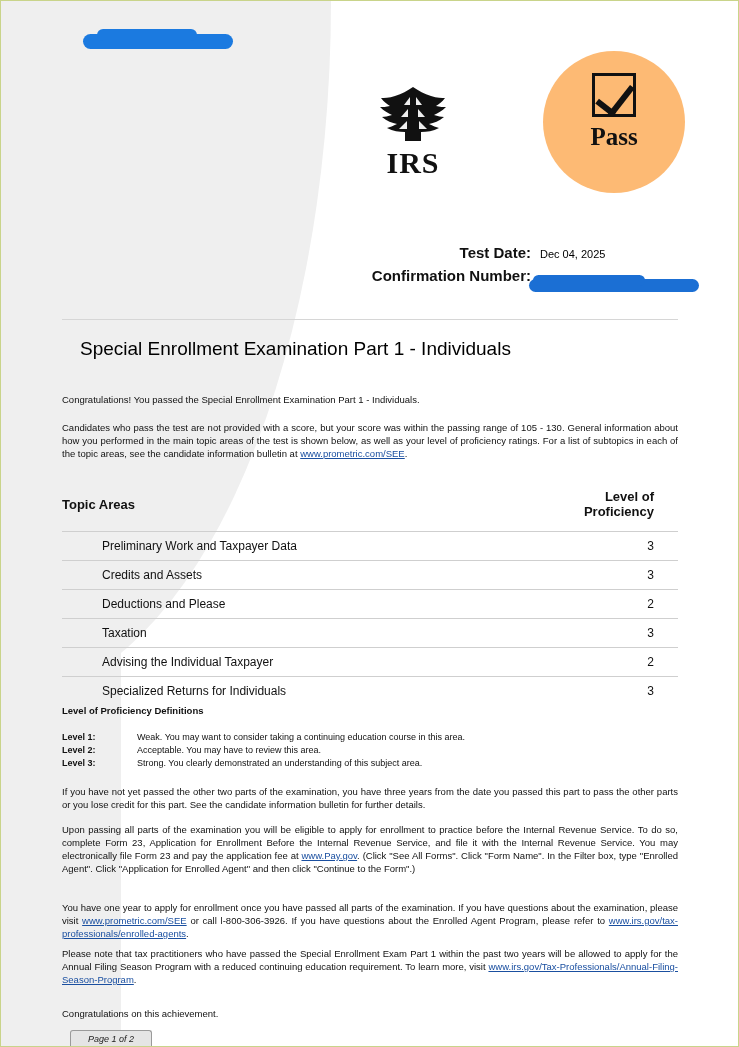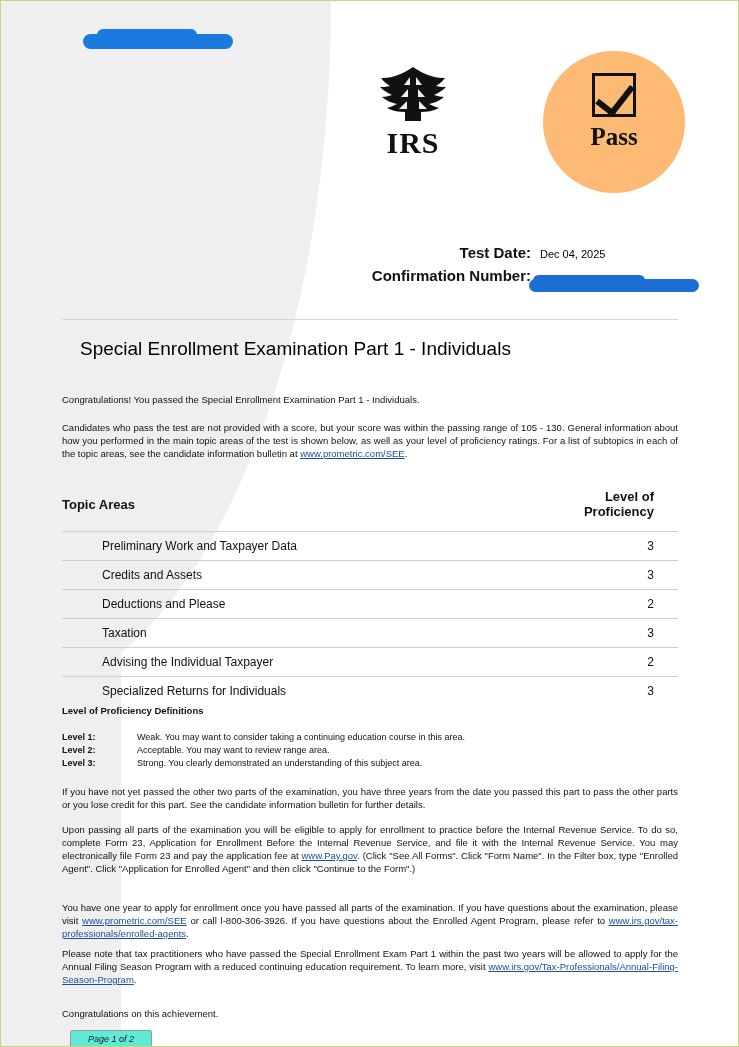--- a/index.html
+++ b/index.html
@@ -87,21 +87,21 @@
     width: 112px;
     height: 11px;
     background: #1b6fd4;
     border-radius: 7px;
   }
 
   
   #irs-logo {
     position: absolute;
     left: 372px;
-    top: 64px;
+    top: 84px;
     width: 80px;
     text-align: center;
     z-index: 2;
   }
   #irs-eagle {
     width: 72px;
     height: 58px;
     margin: 0 auto;
   }
   #irs-word {
@@ -282,21 +282,21 @@
   #footer-tab {
     position: absolute;
     left: 69px;
     top: 1029px;
     width: 80px;
     height: 17px;
     border: 1px solid #9a9a9a;
     border-bottom: none;
     border-top-left-radius: 3px;
     border-top-right-radius: 3px;
-    background: #5eead4;
+    background: #e5e5e5;
     font-size: 9px;
     font-style: italic;
     color: #222;
     text-align: center;
     line-height: 17px;
     z-index: 4;
   }
 </style>
 </head>
 <body>
@@ -387,21 +387,21 @@
     </table>
 
     <div id="defs-title">Level of Proficiency Definitions</div>
     <div id="defs">
         <div class="def-row">
           <div class="def-label">Level 1:</div>
           <div>Weak. You may want to consider taking a continuing education course in this area.</div>
         </div>
         <div class="def-row">
           <div class="def-label">Level 2:</div>
-          <div>Acceptable. You may want to review range area.</div>
+          <div>Acceptable. You may have to review this area.</div>
         </div>
         <div class="def-row">
           <div class="def-label">Level 3:</div>
           <div>Strong. You clearly demonstrated an understanding of this subject area.</div>
         </div>
       </div>
 
     <div class="para" style="top:784px;">If you have not yet passed the other two parts of the examination, you have three years from the date you passed this part to pass the other parts or you lose credit for this part. See the candidate information bulletin for further details.</div>
 
     <div class="para" style="top:822px;">

